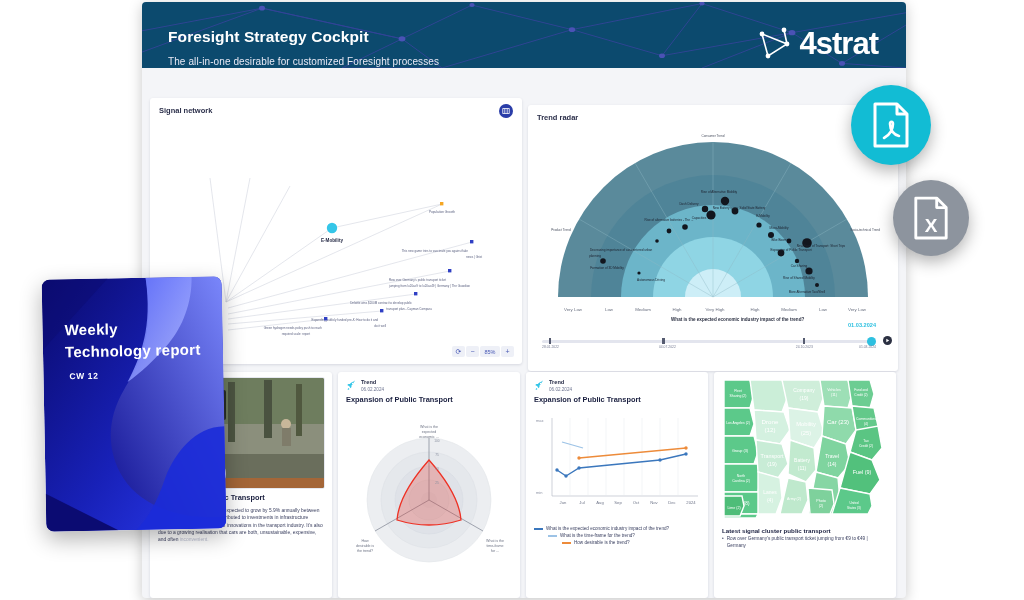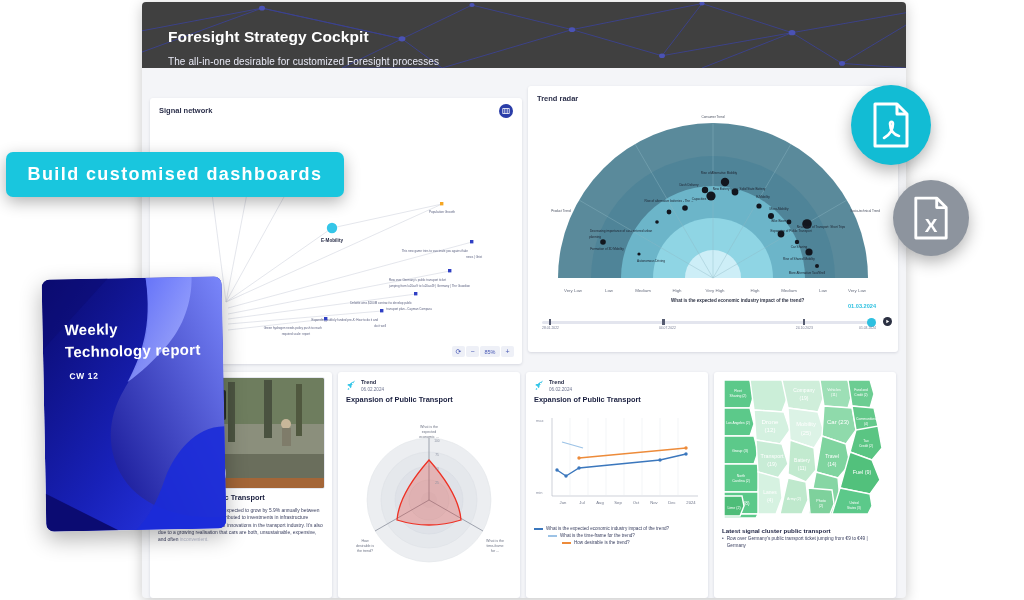--- a/index.html
+++ b/index.html
@@ -10,40 +10,40 @@
   #stage { position:absolute; inset:0; }
 
   
   .dash {
     position:absolute; left:142px; top:2px; width:764px; height:596px;
     background:#f4f5f8; border-radius:4px;
     box-shadow:0 3px 14px rgba(0,0,0,.22);
     overflow:hidden;
   }
   .dash-header {
-    position:relative; height:66px; background:#404040; overflow:hidden;
+    position:relative; height:66px; background:#0c4a6e; overflow:hidden;
   }
   .dash-header svg.net { position:absolute; inset:0; width:100%; height:100%; }
   .hdr-title {
     position:absolute; left:26px; top:26px; color:#fff;
     font-size:15.5px; font-weight:bold; letter-spacing:.1px;
   }
   .hdr-sub {
     position:absolute; left:26px; top:54px; color:#e8e9f5;
     font-size:10px; letter-spacing:.1px;
   }
   .logo-wrap { position:absolute; right:28px; top:24px; display:flex; align-items:center; gap:4px; }
   .logo-text { color:#fff; font-size:31px; font-weight:bold; letter-spacing:-1px; line-height:1; }
 
   
   .panel { position:absolute; background:#fff; border-radius:3px; box-shadow:0 1px 3px rgba(16,24,64,.13); }
   .panel-title { font-size:7.5px; font-weight:bold; color:#2b2f4a; }
 
   #signal-panel { left:8px; top:96px; width:372px; height:266px; }
-  #radar-panel  { left:386px; top:84px; width:370px; height:266px; }
+  #radar-panel  { left:386px; top:103px; width:370px; height:266px; }
 
   .round-ic {
     position:absolute; width:14px; height:14px; border-radius:50%;
     background:#2a3da8; color:#fff; font-size:7px;
     display:flex; align-items:center; justify-content:center;
   }
 
   
   .zoomctl {
     position:absolute; right:8px; bottom:7px; display:flex; align-items:center; gap:1px;
@@ -136,20 +136,35 @@
           <circle cx="430" cy="36" r="3.2"></circle>
             <circle cx="520" cy="70" r="3"></circle>
           <circle cx="650" cy="40" r="3.4"></circle>
             <circle cx="700" cy="80" r="3"></circle>
           <circle cx="330" cy="4" r="2.6"></circle>
             <circle cx="560" cy="2" r="2.6"></circle>
         </g>
       </svg>
       <div class="hdr-title">Foresight Strategy Cockpit</div>
       <div class="hdr-sub">The all-in-one desirable for customized Foresight processes</div>
+      <div class="logo-wrap">
+        <svg width="42" height="34" viewBox="0 0 42 34">
+          <g stroke="#fff" stroke-width="1.6" fill="none">
+            <path d="M8 8 L33 18 L14 30 Z"></path>
+            <path d="M33 18 L30 4"></path>
+          </g>
+          <g fill="#fff">
+            <circle cx="8" cy="8" r="2.4"></circle>
+              <circle cx="33" cy="18" r="2.4"></circle>
+            <circle cx="14" cy="30" r="2.4"></circle>
+              <circle cx="30" cy="4" r="2.4"></circle>
+          </g>
+        </svg>
+        <span class="logo-text">4strat</span>
+      </div>
     </div>
 
     <div class="panel" id="signal-panel">
       <div class="panel-title" style="position:absolute;left:9px;top:8px;text-align:right;">Signal network</div>
       <div class="round-ic" style="right:9px;top:6px;">
         <svg width="8" height="8" viewBox="0 0 10 10">
             <rect x="1" y="2" width="8" height="6" fill="none" stroke="#fff" stroke-width="1"></rect>
             <line x1="3.5" y1="2" x2="3.5" y2="8" stroke="#fff" stroke-width="1"></line>
             <line x1="6.5" y1="2" x2="6.5" y2="8" stroke="#fff" stroke-width="1"></line>
           </svg>
@@ -569,21 +584,20 @@
       <path d="M104 0 C110 50 98 78 84 104 C96 96 112 82 126 66 C140 50 150 26 150 0 Z" fill="url(#wg2)" opacity="0.85"></path>
       <path d="M180 150 C150 150 130 176 120 200 C112 222 104 238 90 252 L180 252 Z" fill="#1b2bd8" opacity="0.9"></path>
       <path d="M0 214 L72 252 L0 252 Z" fill="#0b0b72"></path>
       <path d="M0 0 L66 0 L0 70 Z" fill="#0b0b72" opacity="0.5"></path>
     </svg>
     <div class="wk-t1">Weekly</div>
     <div class="wk-t2">Technology report</div>
     <div class="wk-t3">CW 12</div>
   </div>
 
-  <div class="badge" id="badge-left">Build customised dashboards</div>
 
   <div class="fcircle" id="pdf-circle">
     <svg width="40" height="46" viewBox="0 0 40 46">
       <path d="M4 2 h22 l10 10 v32 H4 Z" fill="none" stroke="#fff" stroke-width="3" stroke-linejoin="round"></path>
       <path d="M26 2 v10 h10" fill="none" stroke="#fff" stroke-width="3" stroke-linejoin="round"></path>
       <path d="M13 36 c6-3 9-9 9-14 0-3-3-3-3 0 0 6 4 11 9 12" fill="none" stroke="#fff" stroke-width="2.6" stroke-linecap="round"></path>
     </svg>
   </div>
   <div class="fcircle" id="xls-circle">
     <svg width="38" height="44" viewBox="0 0 40 46">

